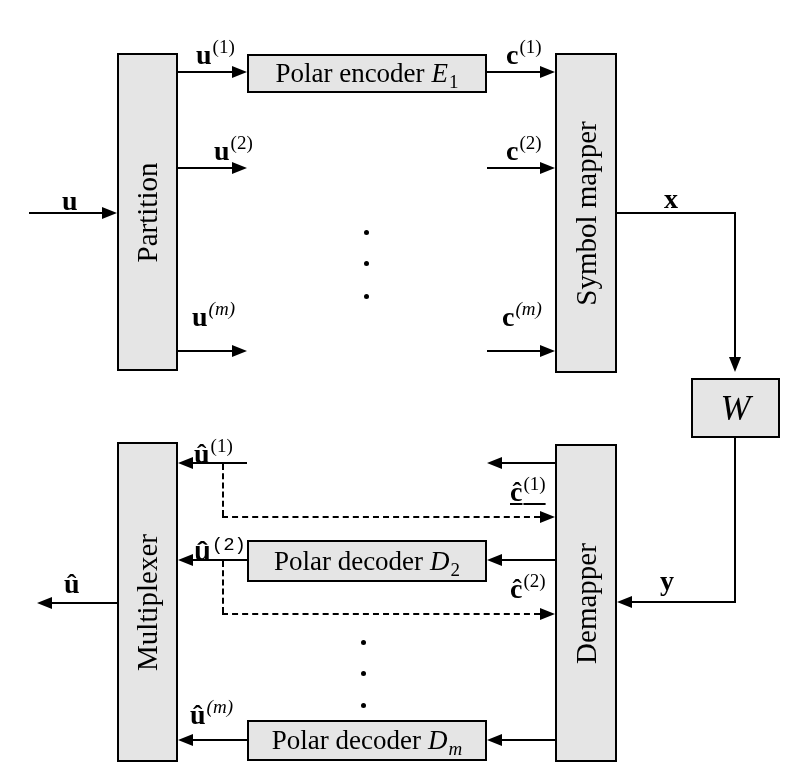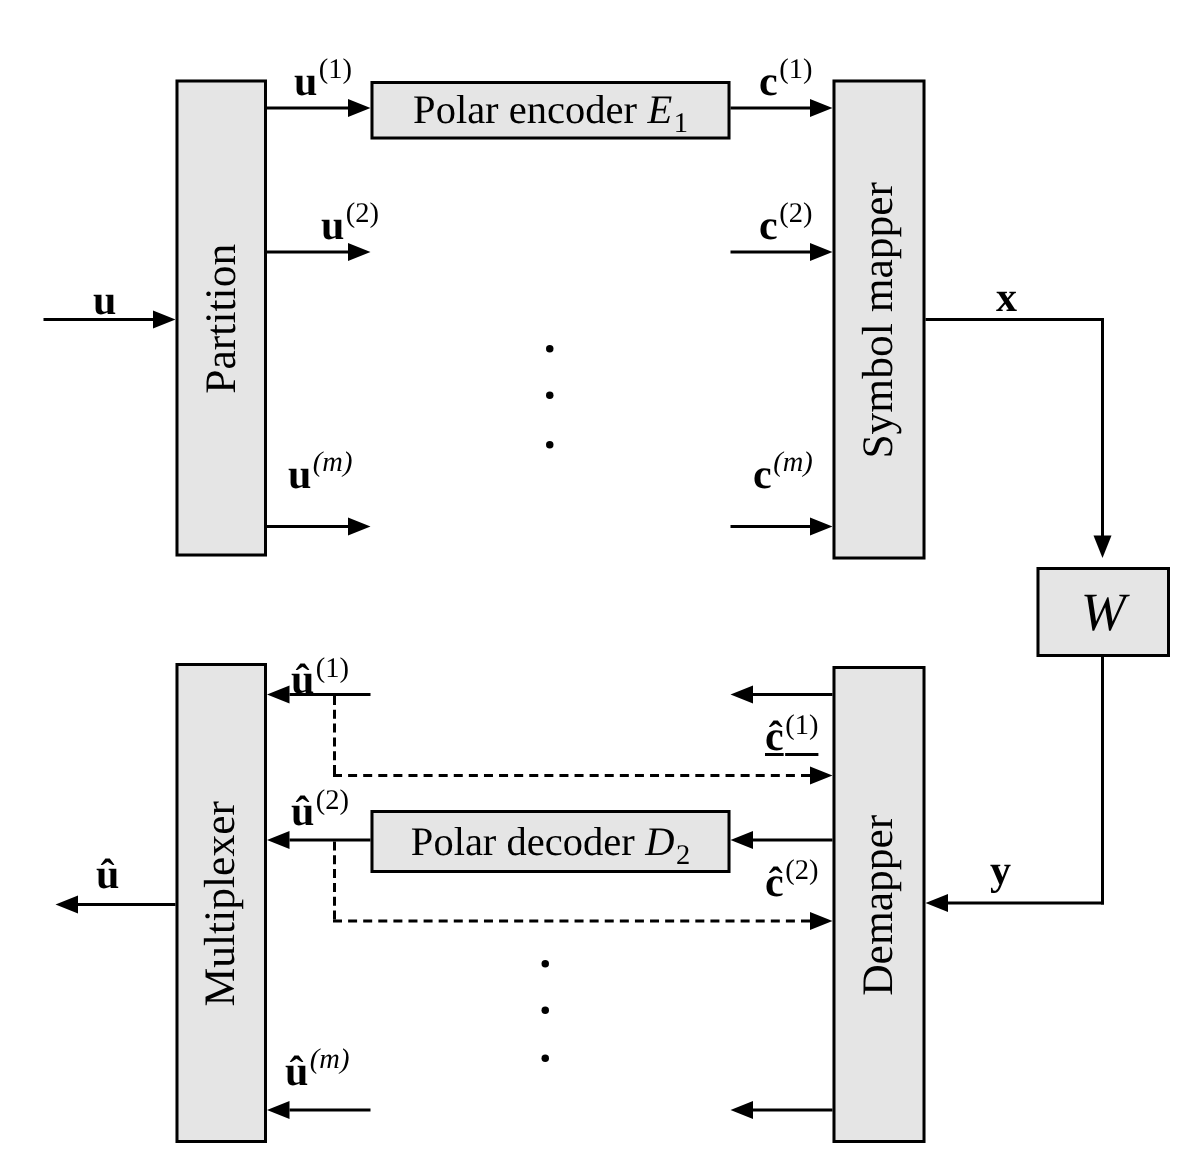--- a/index.html
+++ b/index.html
@@ -99,32 +99,35 @@
   <div class="hline" style="left:500px; top:462px; width:55px;"></div>
   <div class="ah ah-left" style="left:487px; top:457px;"></div>
   <div class="hline" style="left:500px; top:559px; width:55px;"></div>
   <div class="ah ah-left" style="left:487px; top:554px;"></div>
   <div class="hline" style="left:500px; top:739px; width:55px;"></div>
   <div class="ah ah-left" style="left:487px; top:734px;"></div>
 
   <div class="box" style="left:247px; top:540px; width:240px; height:42px;">
     <span class="hbox-label"><span>Polar decoder</span><span class="sym">D</span><span class="sub">2</span></span>
   </div>
+  <div class="box" style="left:247px; top:720px; width:240px; height:41px;">
+    <span class="hbox-label"><span>Polar decoder</span><span class="sym">D</span><span class="sub it">m</span></span>
+  </div>
 
   <div class="dot" style="left:361px; top:640px;"></div>
   <div class="dot" style="left:361px; top:671px;"></div>
   <div class="dot" style="left:361px; top:703px;"></div>
 
   <div class="hline" style="left:193px; top:462px; width:54px;"></div>
   <div class="ah ah-left" style="left:178px; top:457px;"></div>
   <div class="sig" style="left:194px; top:440px;"><span>û</span><span class="sup">(1)</span></div>
 
   <div class="hline" style="left:193px; top:559px; width:54px;"></div>
   <div class="ah ah-left" style="left:178px; top:554px;"></div>
-  <div class="sig" style="left:194px; top:528px;"><span>û</span><span class="sup">(2)</span></div>
+  <div class="sig" style="left:194px; top:540px;font-family:Liberation Mono, monospace;"><span>û</span><span class="sup">(2)</span></div>
 
   <div class="hline" style="left:193px; top:739px; width:54px;"></div>
   <div class="ah ah-left" style="left:178px; top:734px;"></div>
   <div class="sig" style="left:190px; top:701px;"><span>û</span><span class="sup it">(m)</span></div>
 
   <div class="dash-v" style="left:222px; top:464px; height:52px;"></div>
   <div class="dash-h" style="left:222px; top:516px; width:318px;"></div>
   <div class="ah ah-right" style="left:540px; top:511px;"></div>
   <div class="sig" style="left:510px; top:478px;text-decoration:underline;"><span>ĉ</span><span class="sup">(1)</span></div>
 

